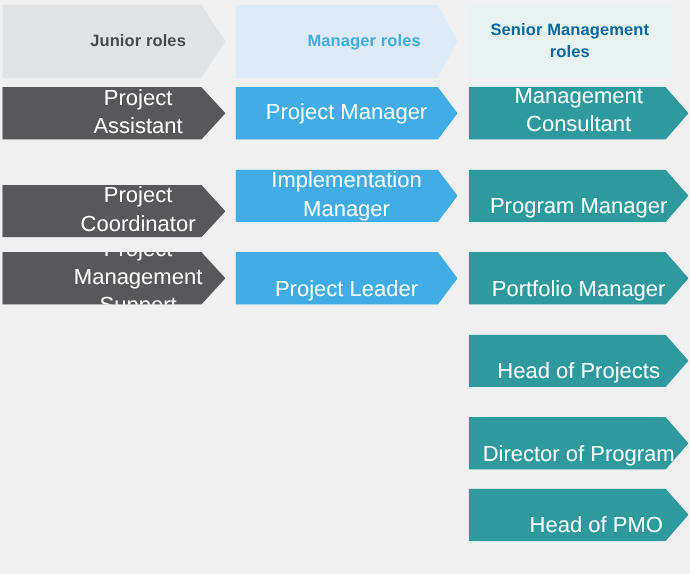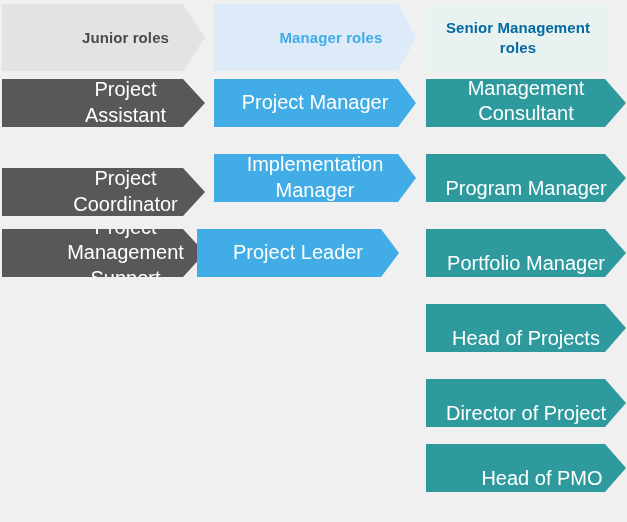--- a/index.html
+++ b/index.html
@@ -103,36 +103,36 @@
   <div class="cell role c1 pt-col1" style="left:2px; top:229px; width:203px;">
     <span class="label">Project Management Support</span>
   </div>
 
   <div class="cell role c2 pt-col2" style="left:214px; top:79px; width:202px;">
     <span class="label">Project Manager</span>
   </div>
   <div class="cell role c2 pt-col2" style="left:214px; top:154px; width:202px;">
     <span class="label">Implementation Manager</span>
   </div>
-  <div class="cell role c2 pt-col2" style="left:197px; top:229px; width:202px;">
+  <div class="cell role c2 pt-col2" style="left:214px; top:229px; width:202px;align-items:flex-end;">
     <span class="label">Project Leader</span>
   </div>
 
   <div class="cell role c3 pt-col3" style="left:426px; top:79px; width:200px;">
     <span class="label">Management Consultant</span>
   </div>
   <div class="cell role c3 pt-col3" style="left:426px; top:229px; width:200px;">
     <span class="label">Portfolio Manager</span>
   </div>
   <div class="cell role c3 pt-col3" style="left:426px; top:154px; width:200px;">
     <span class="label">Program Manager</span>
   </div>
   <div class="cell role c3 pt-col3" style="left:426px; top:304px; width:200px;">
     <span class="label">Head of Projects</span>
   </div>
   <div class="cell role c3 pt-col3" style="left:426px; top:379px; width:200px;">
-    <span class="label">Director of Project</span>
+    <span class="label">Director of Program</span>
   </div>
   <div class="cell role c3 pt-col3" style="left:426px; top:444px; width:200px;padding-left:32px;">
     <span class="label">Head of PMO</span>
   </div>
 
 </div>
 
 </body></html>

